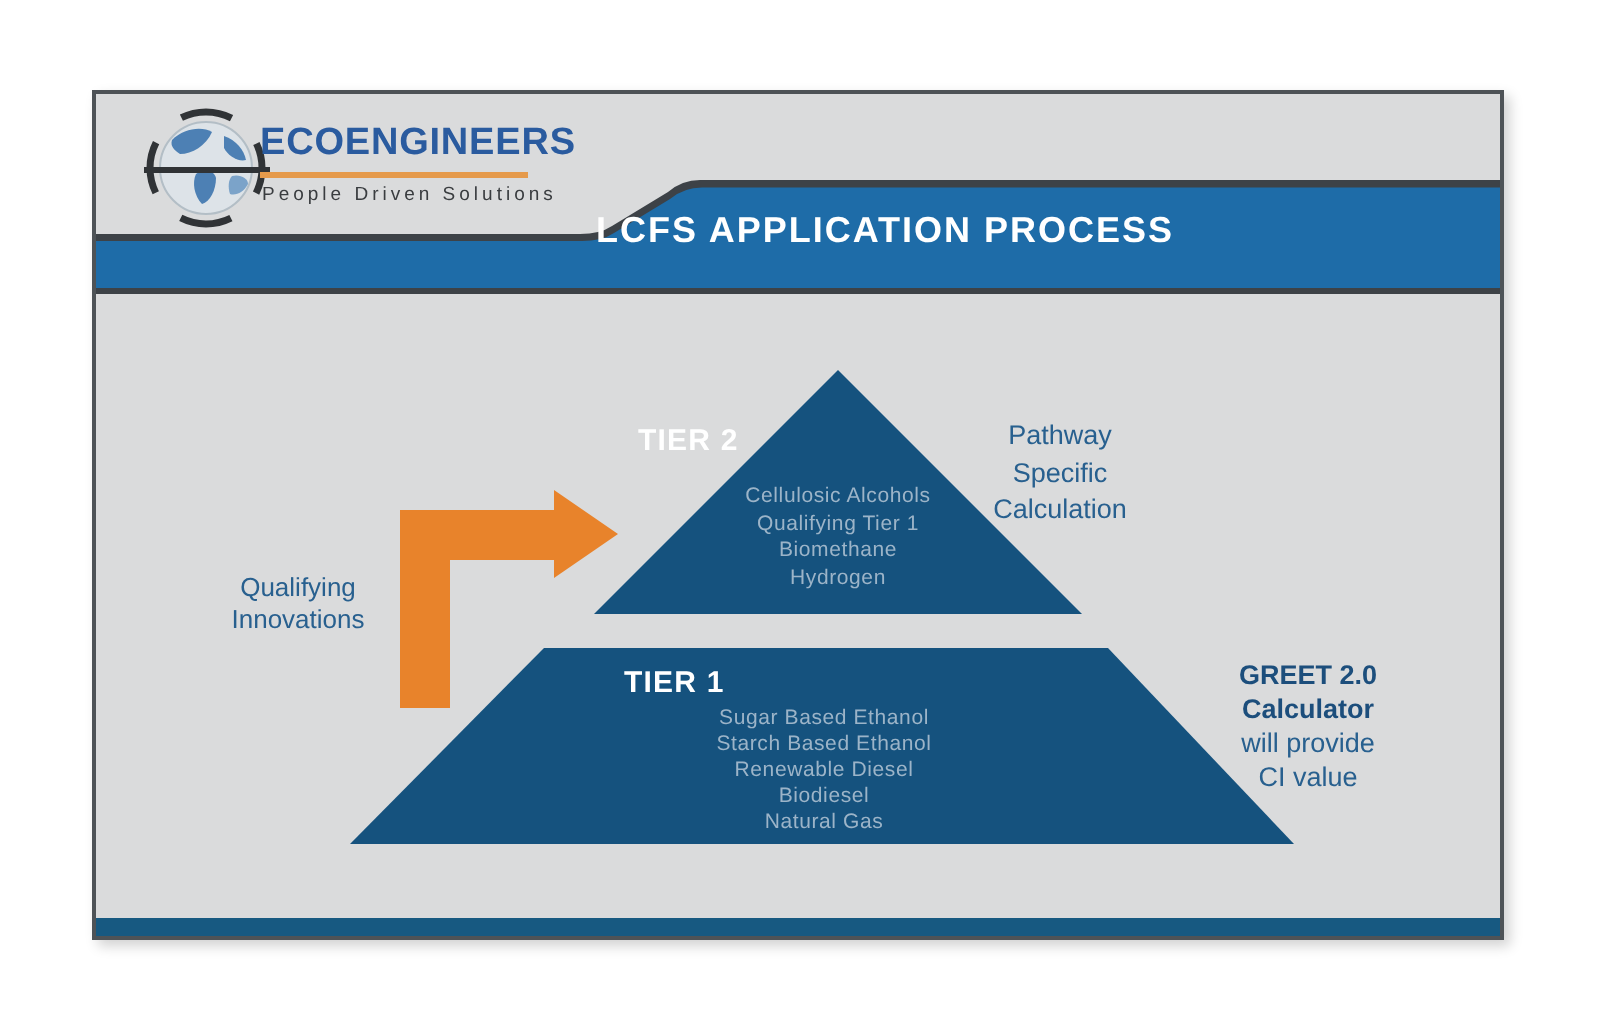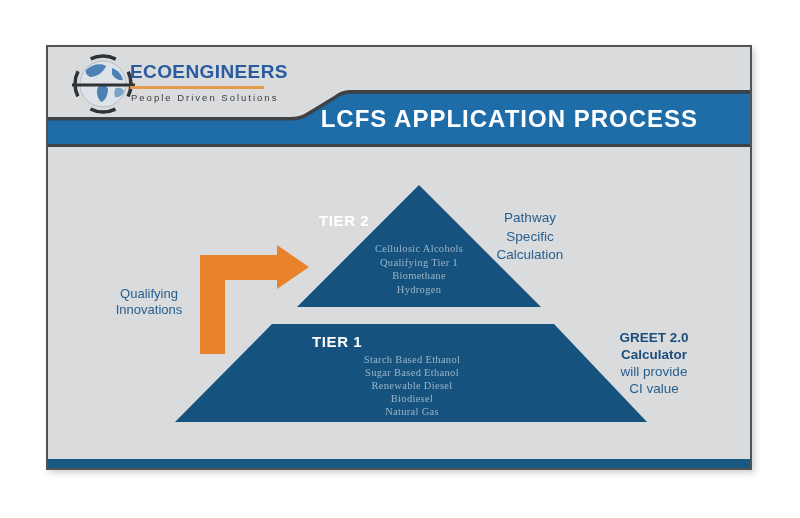--- a/index.html
+++ b/index.html
@@ -12,31 +12,31 @@
   
   .globe{position:absolute;left:24px;top:7px;width:64px;height:62px;}
   .brand{position:absolute;left:82px;top:14px;font-size:19px;font-weight:bold;color:#2a5b9f;
     letter-spacing:0.4px;white-space:nowrap;}
   .brand-rule{position:absolute;left:82px;top:39px;width:134px;height:3px;background:#e59a4b;}
   .tagline{position:absolute;left:83px;top:45px;font-size:9.5px;color:#3a3d40;letter-spacing:2px;
     white-space:nowrap;}
 
   
   .banner-svg{position:absolute;left:0;top:0;width:702px;height:102px;}
-  .banner-title{position:absolute;left:250px;top:58px;width:400px;text-align:right;
-    font-size:24px;font-weight:bold;color:#ffffff;letter-spacing:1px;white-space:nowrap;}
+  .banner-title{position:absolute;left:250px;top:58px;width:400px;text-align:left;
+    font-size:18px;font-weight:bold;color:#ffffff;letter-spacing:1px;white-space:nowrap;}
 
   
   .diagram-svg{position:absolute;left:0;top:0;width:702px;height:421px;}
 
   
   .tier-title{position:absolute;font-size:15px;font-weight:bold;color:#ffffff;
     letter-spacing:0.6px;}
   .tier-items{position:absolute;text-align:center;font-size:10.5px;color:#9cb4c8;letter-spacing:0.3px;}
-  .tier-items span{display:block;font-family:Liberation Serif, serif;}
+  .tier-items span{display:block;}
   .t2-title{left:271px;top:165px;width:200px;}
   .t2-items{left:271px;top:195px;width:200px;line-height:13.5px;}
   .t1-title{left:264px;top:286px;width:200px;}
   .t1-items{left:239px;top:306px;width:250px;line-height:13px;}
 
   
   .note{position:absolute;text-align:center;color:#28608f;}
   .note span{display:block;}
   .note-qualifying{left:26px;top:239px;width:150px;font-size:13px;line-height:15.5px;}
   .note-pathway{left:407px;top:162px;width:150px;font-size:13.5px;line-height:18.5px;}
@@ -79,22 +79,22 @@
     <div class="tier-title t2-title">TIER 2</div>
     <div class="tier-items t2-items">
       <span>Cellulosic Alcohols</span>
       <span>Qualifying Tier 1</span>
       <span>Biomethane</span>
       <span>Hydrogen</span>
     </div>
 
     <div class="tier-title t1-title">TIER 1</div>
     <div class="tier-items t1-items">
+      <span>Sugar Based Ethanol</span>
       <span>Starch Based Ethanol</span>
-      <span>Sugar Based Ethanol</span>
       <span>Renewable Diesel</span>
       <span>Biodiesel</span>
       <span>Natural Gas</span>
     </div>
 
     <div class="note note-qualifying">
       <span>Qualifying</span>
       <span>Innovations</span>
     </div>
 

